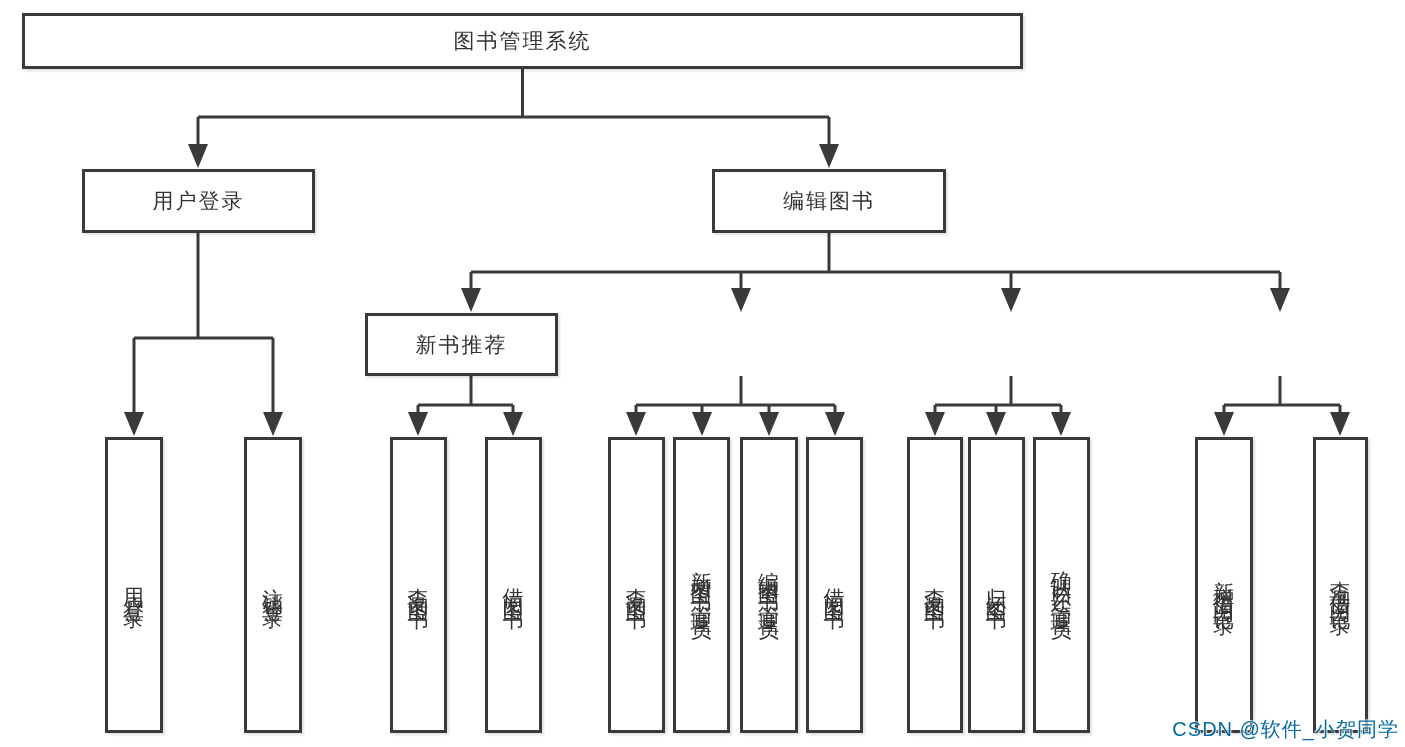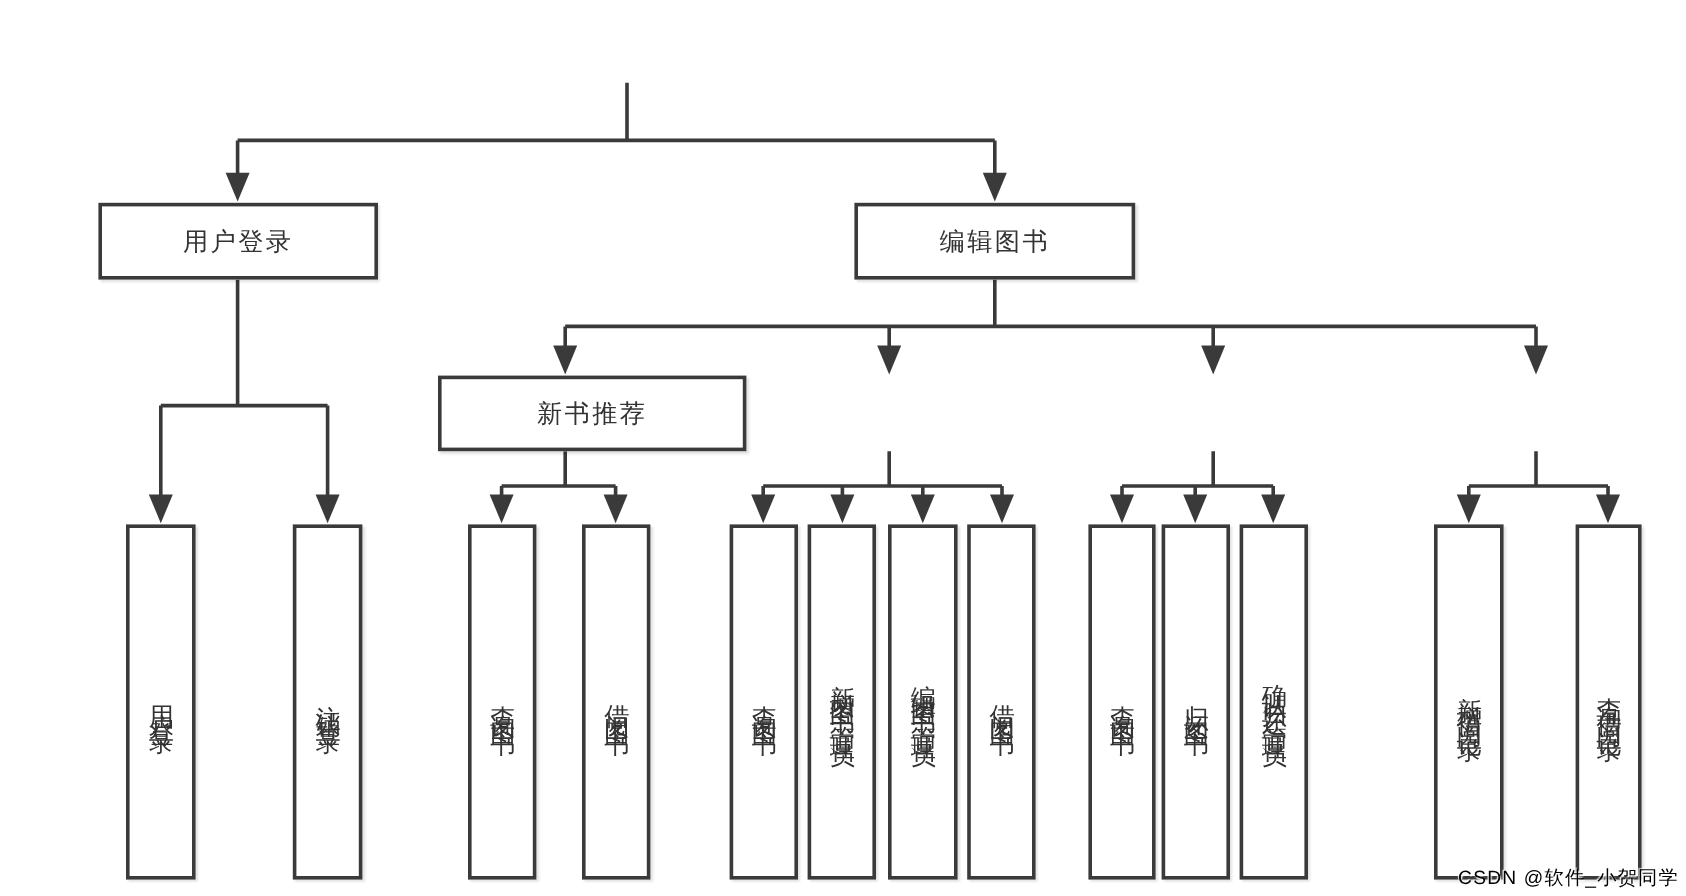--- a/index.html
+++ b/index.html
@@ -28,22 +28,22 @@
   .node.v span {
     writing-mode: vertical-rl;
     text-orientation: mixed;
     letter-spacing: 7px;
     line-height: 1;
   }
   .watermark {
     position: absolute;
     right: 6px;
     bottom: 4px;
-    font-size: 16px;
-    color: #000000;
+    font-size: 20px;
+    color: #0369a1;
     letter-spacing: 1px;
     white-space: nowrap;
     text-shadow: 1px 1px 1px #ffffff, -1px -1px 1px #ffffff;
   }
 </style>
 </head>
 <body>
 
 <div class="canvas">
 
@@ -83,29 +83,32 @@
       <polygon points="759,412 779,412 769,436"></polygon>
       <polygon points="825,412 845,412 835,436"></polygon>
       <polygon points="925,412 945,412 935,436"></polygon>
       <polygon points="986,412 1006,412 996,436"></polygon>
       <polygon points="1051,412 1071,412 1061,436"></polygon>
       <polygon points="1214,412 1234,412 1224,436"></polygon>
       <polygon points="1330,412 1350,412 1340,436"></polygon>
     </g>
   </svg>
 
+  <div class="node h" style="left:22px;top:13px;width:1001px;height:56px">
+    <span>图书管理系统</span>
+  </div>
 
   <div class="node h" style="left:82px;top:169px;width:233px;height:64px">
     <span>用户登录</span>
   </div>
   <div class="node h" style="left:712px;top:169px;width:234px;height:64px">
     <span>编辑图书</span>
   </div>
 
-  <div class="node h" style="left:365px;top:313px;width:257px;height:63px">
+  <div class="node h" style="left:365px;top:313px;width:193px;height:63px">
     <span>新书推荐</span>
   </div>
 
   <div class="node v" style="left:105px;top:437px;width:58px;height:296px">
     <span>用户登录</span>
   </div>
   <div class="node v" style="left:244px;top:437px;width:58px;height:296px">
     <span>注销登录</span>
   </div>
 

